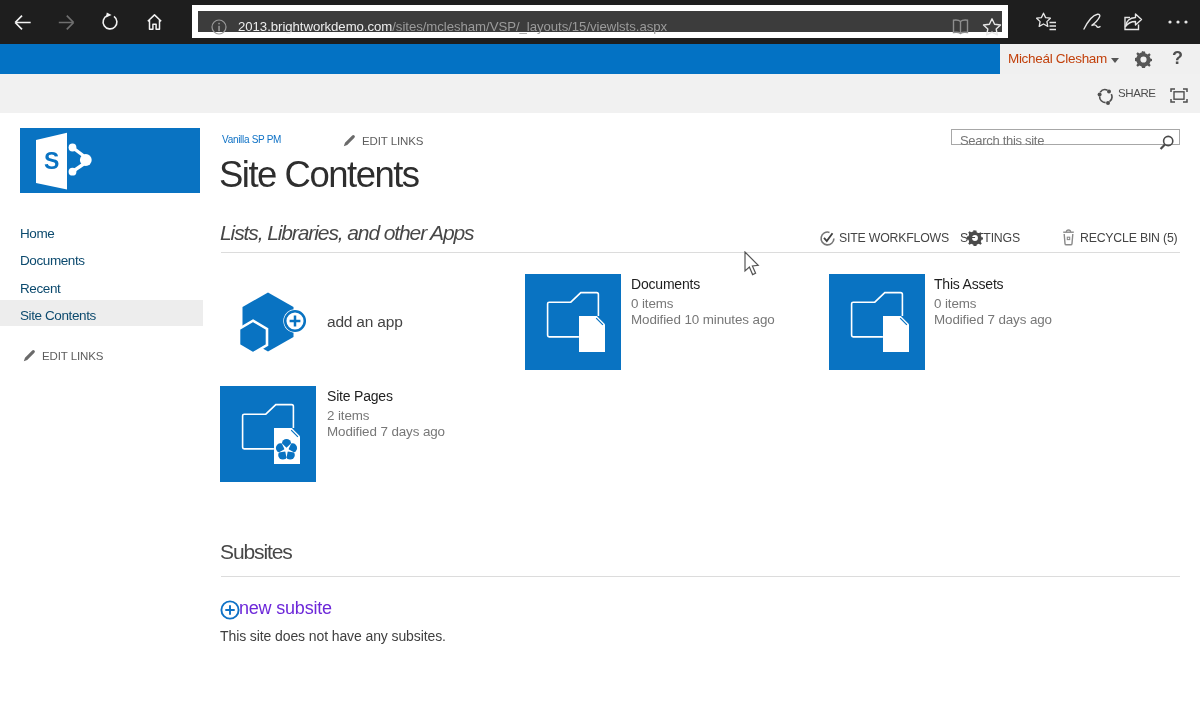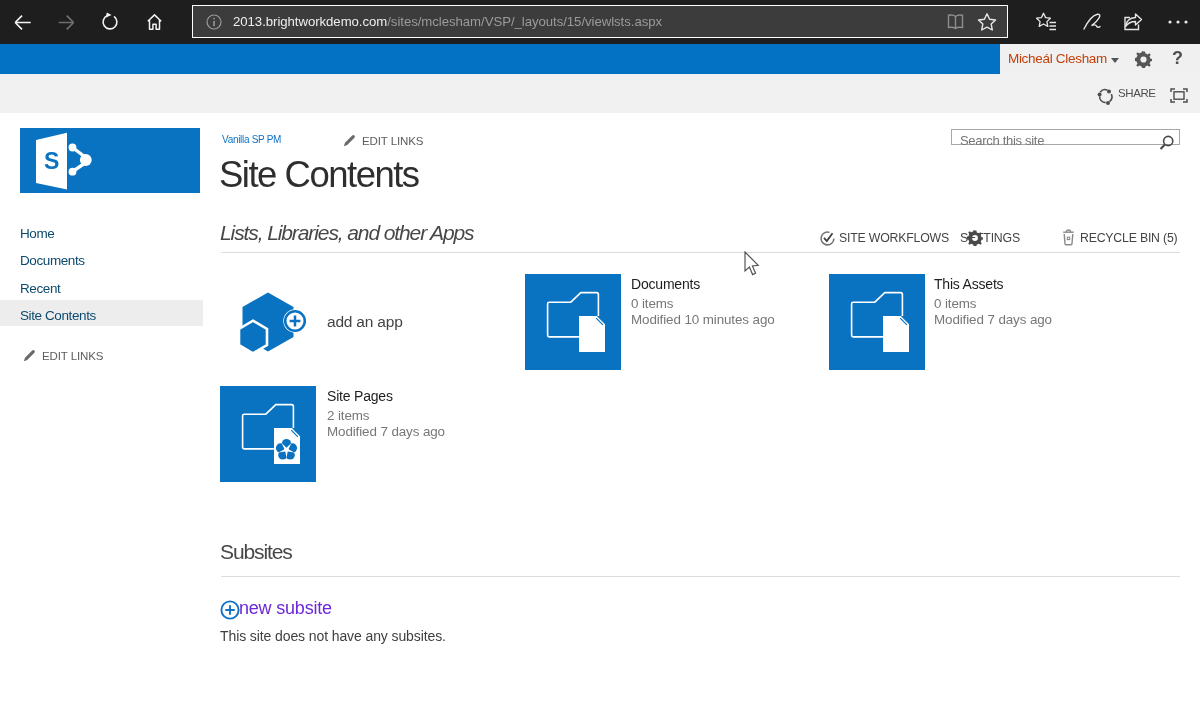--- a/index.html
+++ b/index.html
@@ -2,21 +2,21 @@
 <html><head>
 <meta charset="utf-8">
 <style>
   * { margin:0; padding:0; box-sizing:border-box; }
   html,body { width:1200px; height:701px; overflow:hidden; }
   body { font-family:"Liberation Sans", sans-serif; background:#fff; position:relative; }
   .abs { position:absolute; }
 
   
   #chrome { position:absolute; left:0; top:0; width:1200px; height:44px; background:#1e1e1e; }
-  #urlbar { position:absolute; left:192px; top:5px; width:816px; height:33px; background:#3c3c3c; border:1px solid #ffffff; }
+  #urlbar { position:absolute; left:192px; top:5px; width:816px; height:33px; background:#3c3c3c; border:6px solid #ffffff; }
   #urltext { position:absolute; left:40px; top:0; height:31px; line-height:31px; font-size:13.2px; letter-spacing:-0.05px; color:#9b9b9b; white-space:nowrap; }
   #urltext b { color:#ededed; font-weight:normal; }
 
   
   #suiteblue { position:absolute; left:0; top:44px; width:1000px; height:30px; background:#0372c4; }
   #suitegray { position:absolute; left:1000px; top:44px; width:200px; height:30px; background:#f0f0f0; }
   #username { position:absolute; right:93px; top:44px; height:30px; line-height:30px; font-size:13.5px; color:#c2410c; letter-spacing:-0.3px; }
 
   
   #ribbon { position:absolute; left:0; top:74px; width:1200px; height:39px; background:#f1f1f1; }

